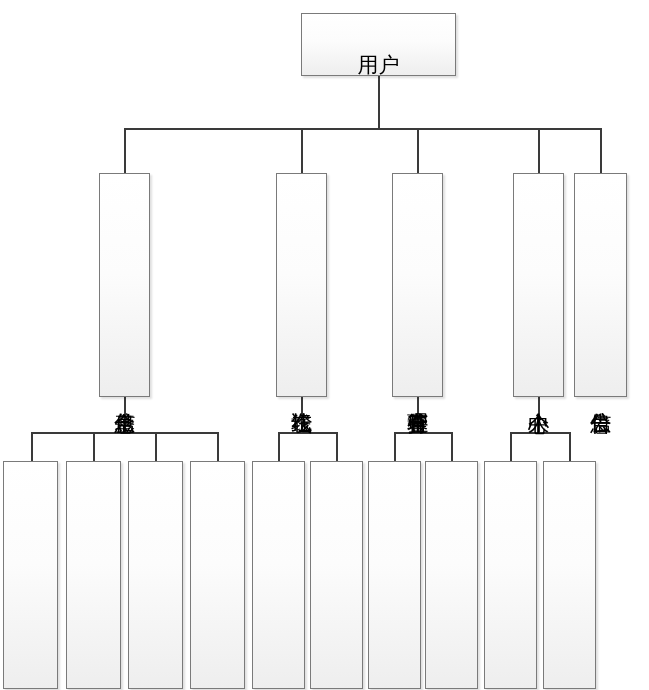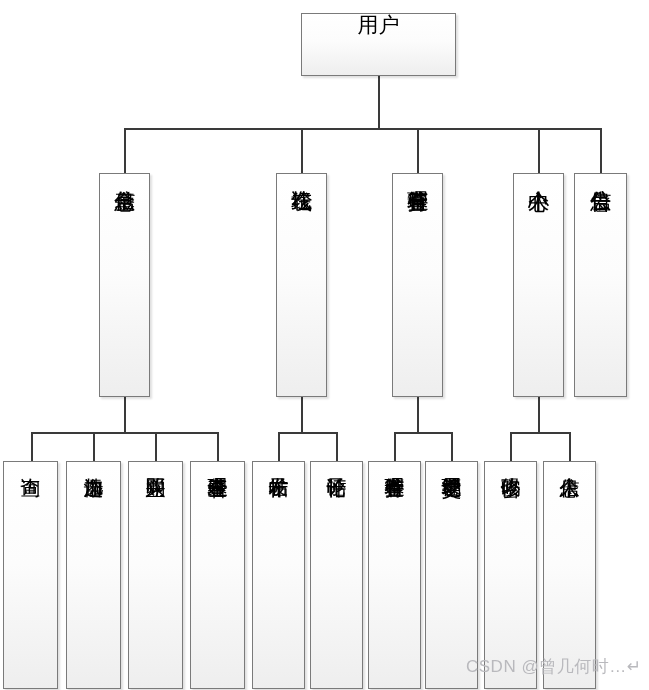--- a/index.html
+++ b/index.html
@@ -18,21 +18,21 @@
     overflow: hidden;
   }
   
   .node {
     position: absolute;
     box-sizing: border-box;
     border: 1px solid #7a7a7a;
     background: linear-gradient(to bottom, #ffffff 0%, #fcfcfc 45%, #eeeeee 100%);
     box-shadow: 2px 2px 2px rgba(0,0,0,0.13);
     display: flex;
-    align-items: flex-start;
+    align-items: flex-end;
     justify-content: center;
     color: #000000;
     z-index: 3;
   }
   .node .label {
     display: block;
     text-align: center;
     line-height: 1.02;
     letter-spacing: 0px;
   }
@@ -154,15 +154,14 @@
   <div class="node vert lvl3" style="left:425px; top:461px; width:53px; height:228px;">
     <span class="label">交易记录管理</span>
   </div>
   <div class="node vert lvl3" style="left:484px; top:461px; width:53px; height:228px;">
     <span class="label">修改密码</span>
   </div>
   <div class="node vert lvl3" style="left:543px; top:461px; width:53px; height:228px;">
     <span class="label">个人信息</span>
   </div>
 
-  <div id="watermark">CSDN @曾几何时…↵</div>
 
 </div>
 
 </body></html>

